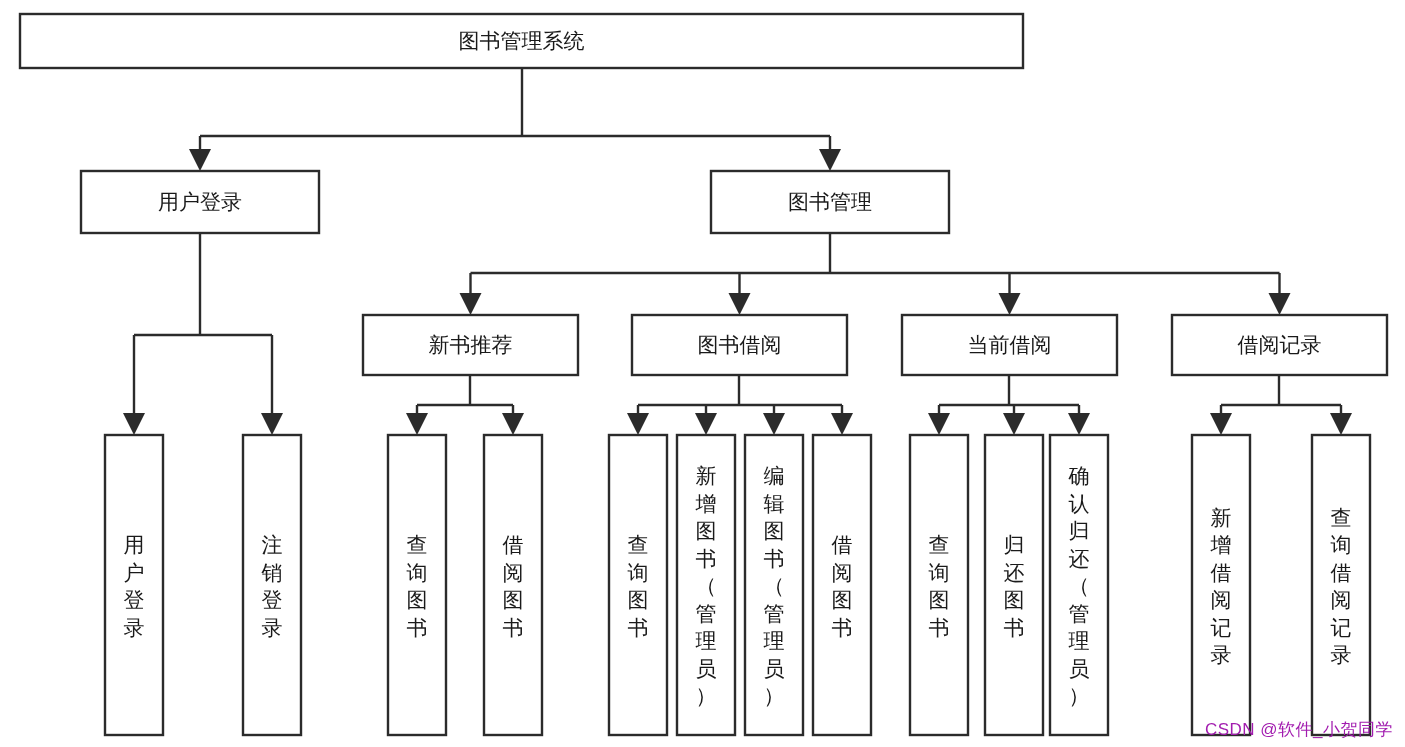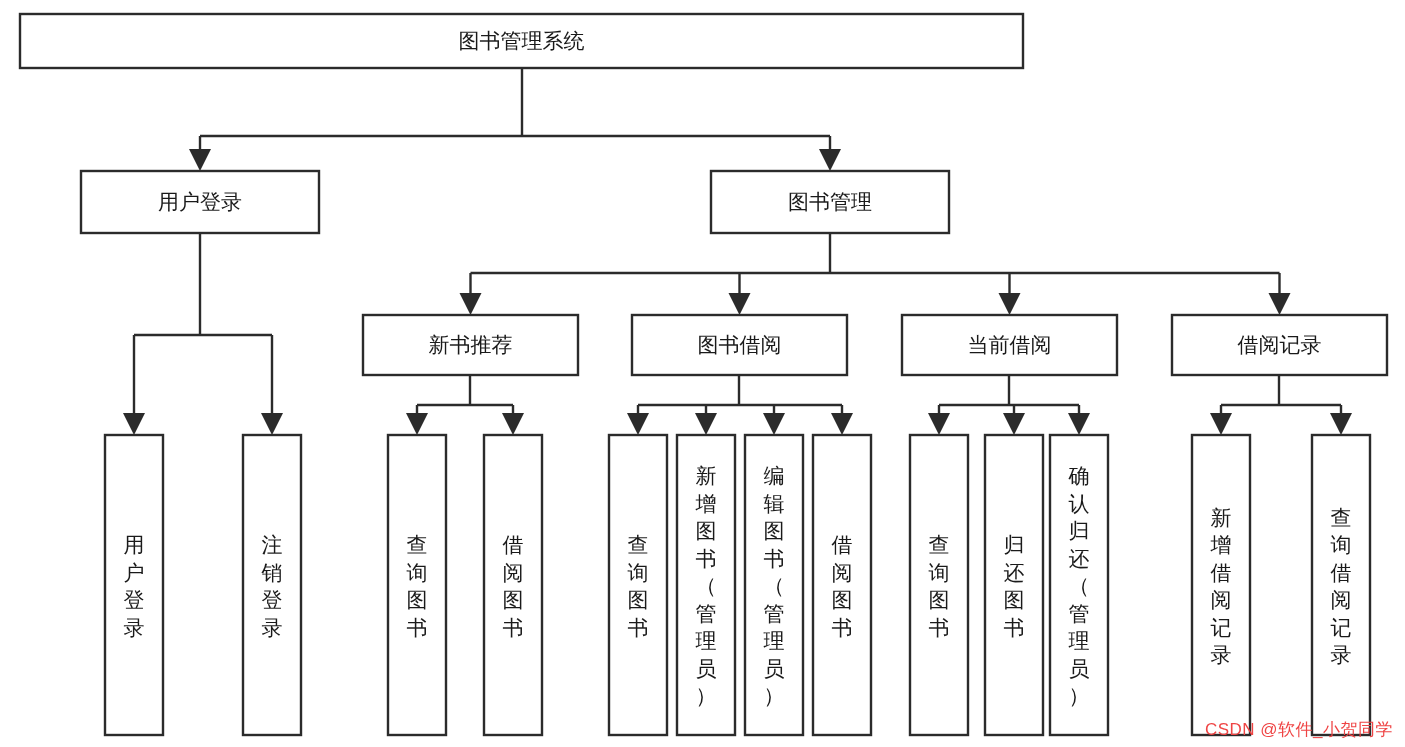--- a/index.html
+++ b/index.html
@@ -34,21 +34,21 @@
     font-family:"Liberation Sans","DejaVu Sans",sans-serif;
     font-size:21px;
     text-anchor:middle;
   }
   .watermark{
     position:absolute;
     right:12px;
     bottom:6px;
     font-family:"Liberation Sans","DejaVu Sans",sans-serif;
     font-size:17px;
-    color:#ef4444;
+    color:#a21caf;
     letter-spacing:0.5px;
     white-space:nowrap;
     user-select:none;
     margin-left:44px;
   }
 </style>
 </head>
 <body>
 
 <svg id="chart-root" viewBox="0 0 1405 747" xmlns="http://www.w3.org/2000/svg">

